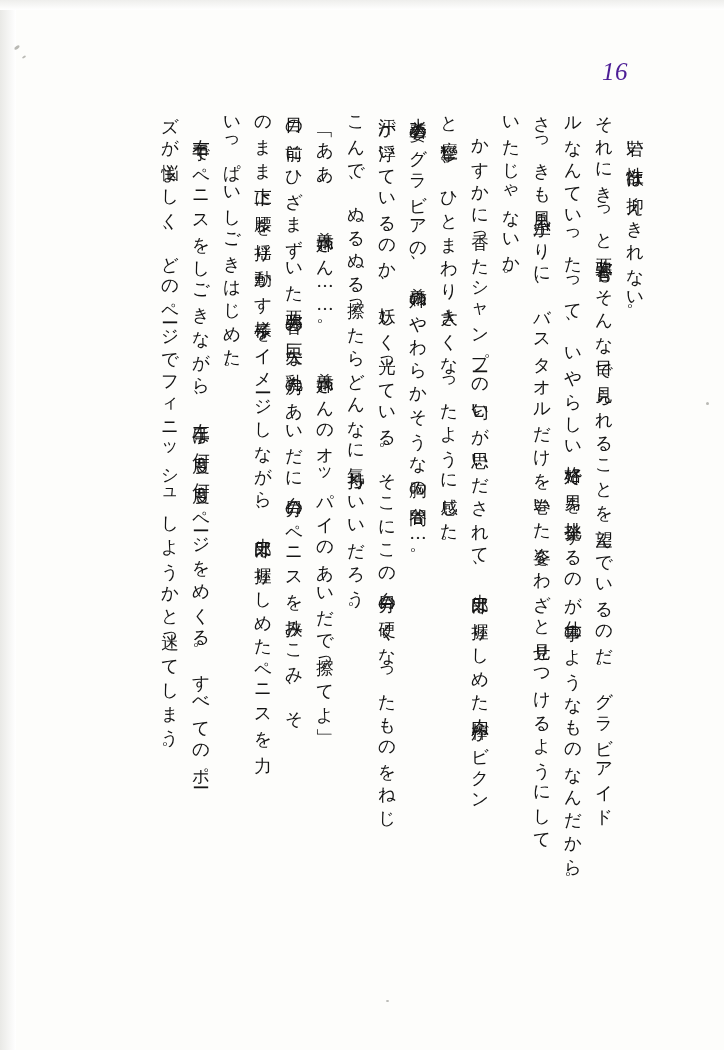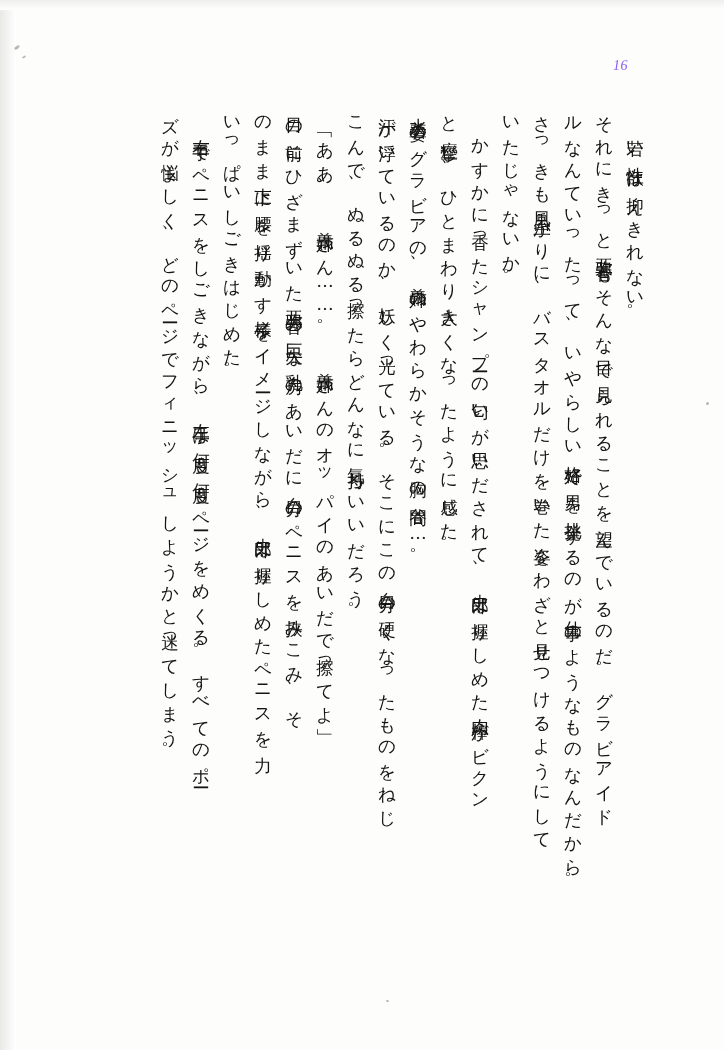--- a/index.html
+++ b/index.html
@@ -42,23 +42,23 @@
   .speck-a { left: 14px; top: 46px; width: 6px; height: 3px; transform: rotate(-35deg); }
   .speck-b { left: 22px; top: 56px; width: 4px; height: 2px; transform: rotate(-30deg); }
   .speck-c { left: 706px; top: 402px; width: 3px; height: 3px; }
   .speck-d { left: 386px; top: 1000px; width: 3px; height: 2px; }
 
   .page-number {
     position: absolute;
     top: 58px;
     right: 96px;
     font-family: "Liberation Serif", serif;
-    font-size: 14px;
+    font-size: 25px;
     font-style: italic;
-    color: #8b5cf6;
+    color: #4c1d95;
     letter-spacing: 0.5px;
   }
 
   .text-block {
     position: absolute;
     top: 104px;
     right: 74px;
     left: 80px;
     height: 860px;
     display: flex;

